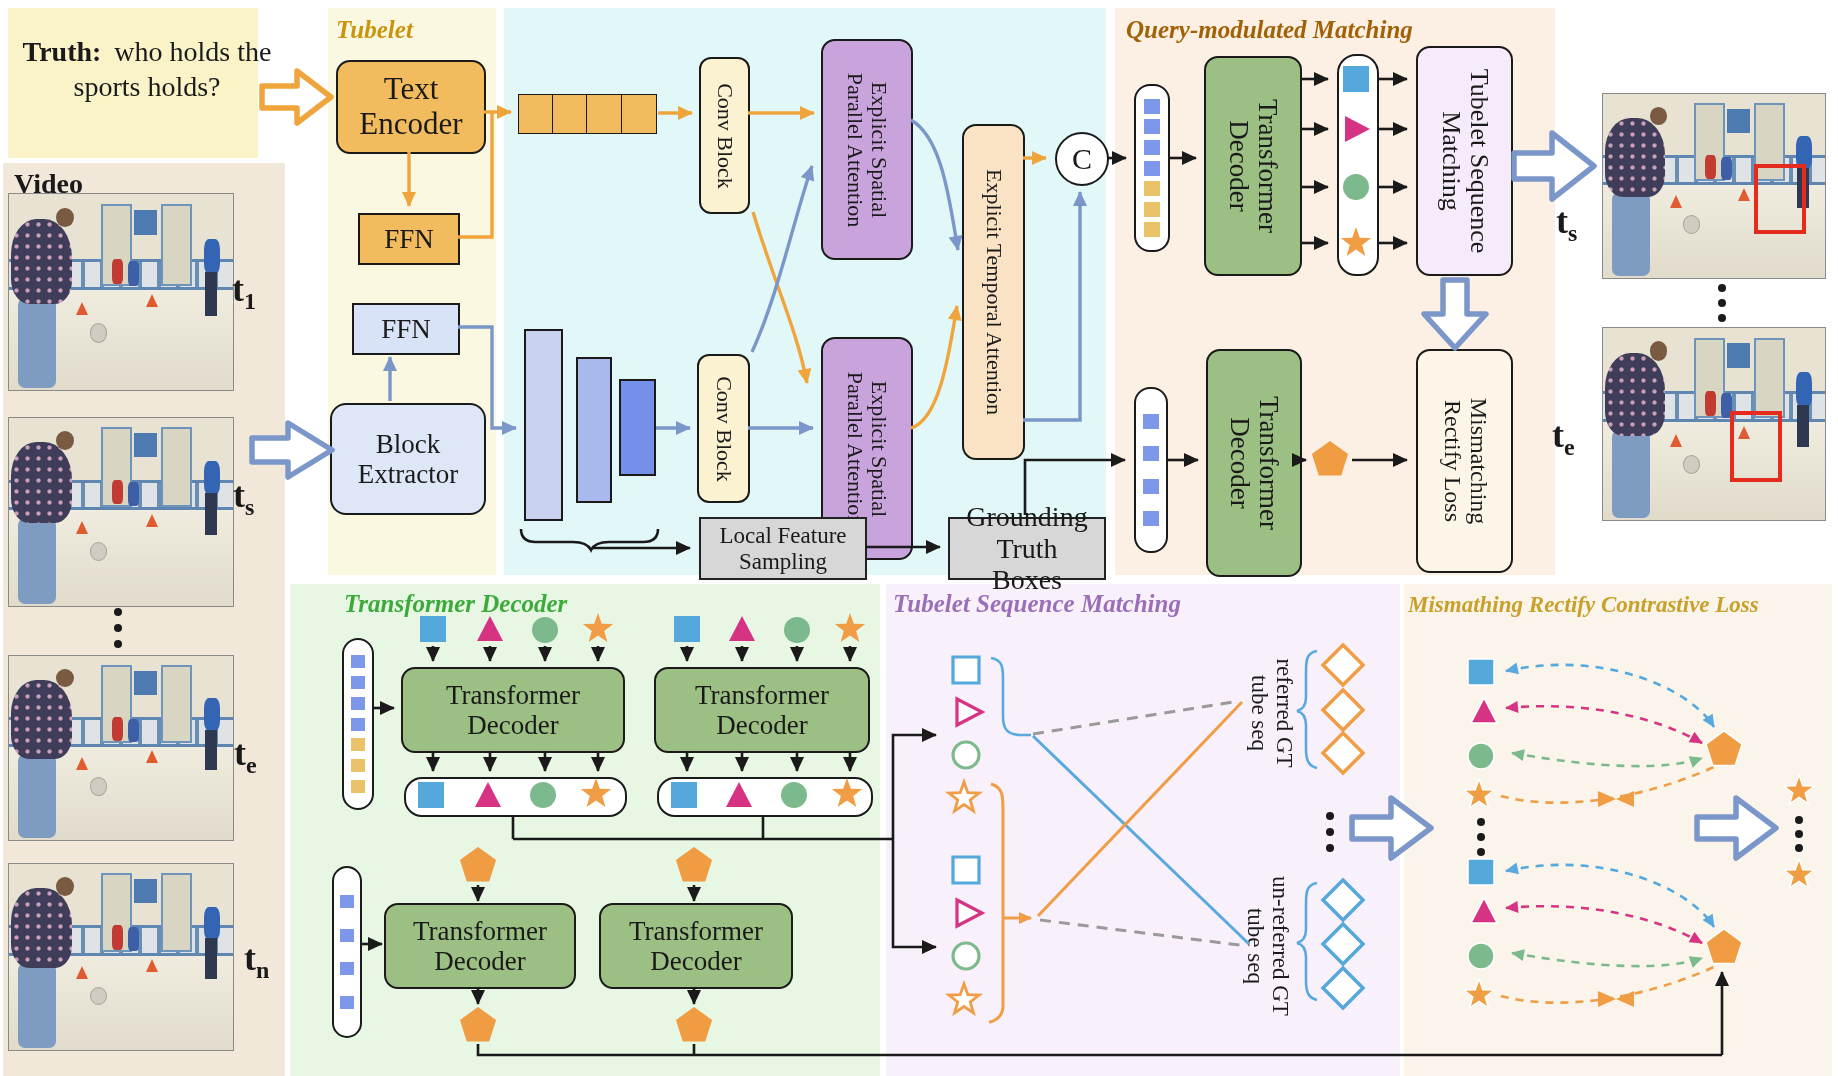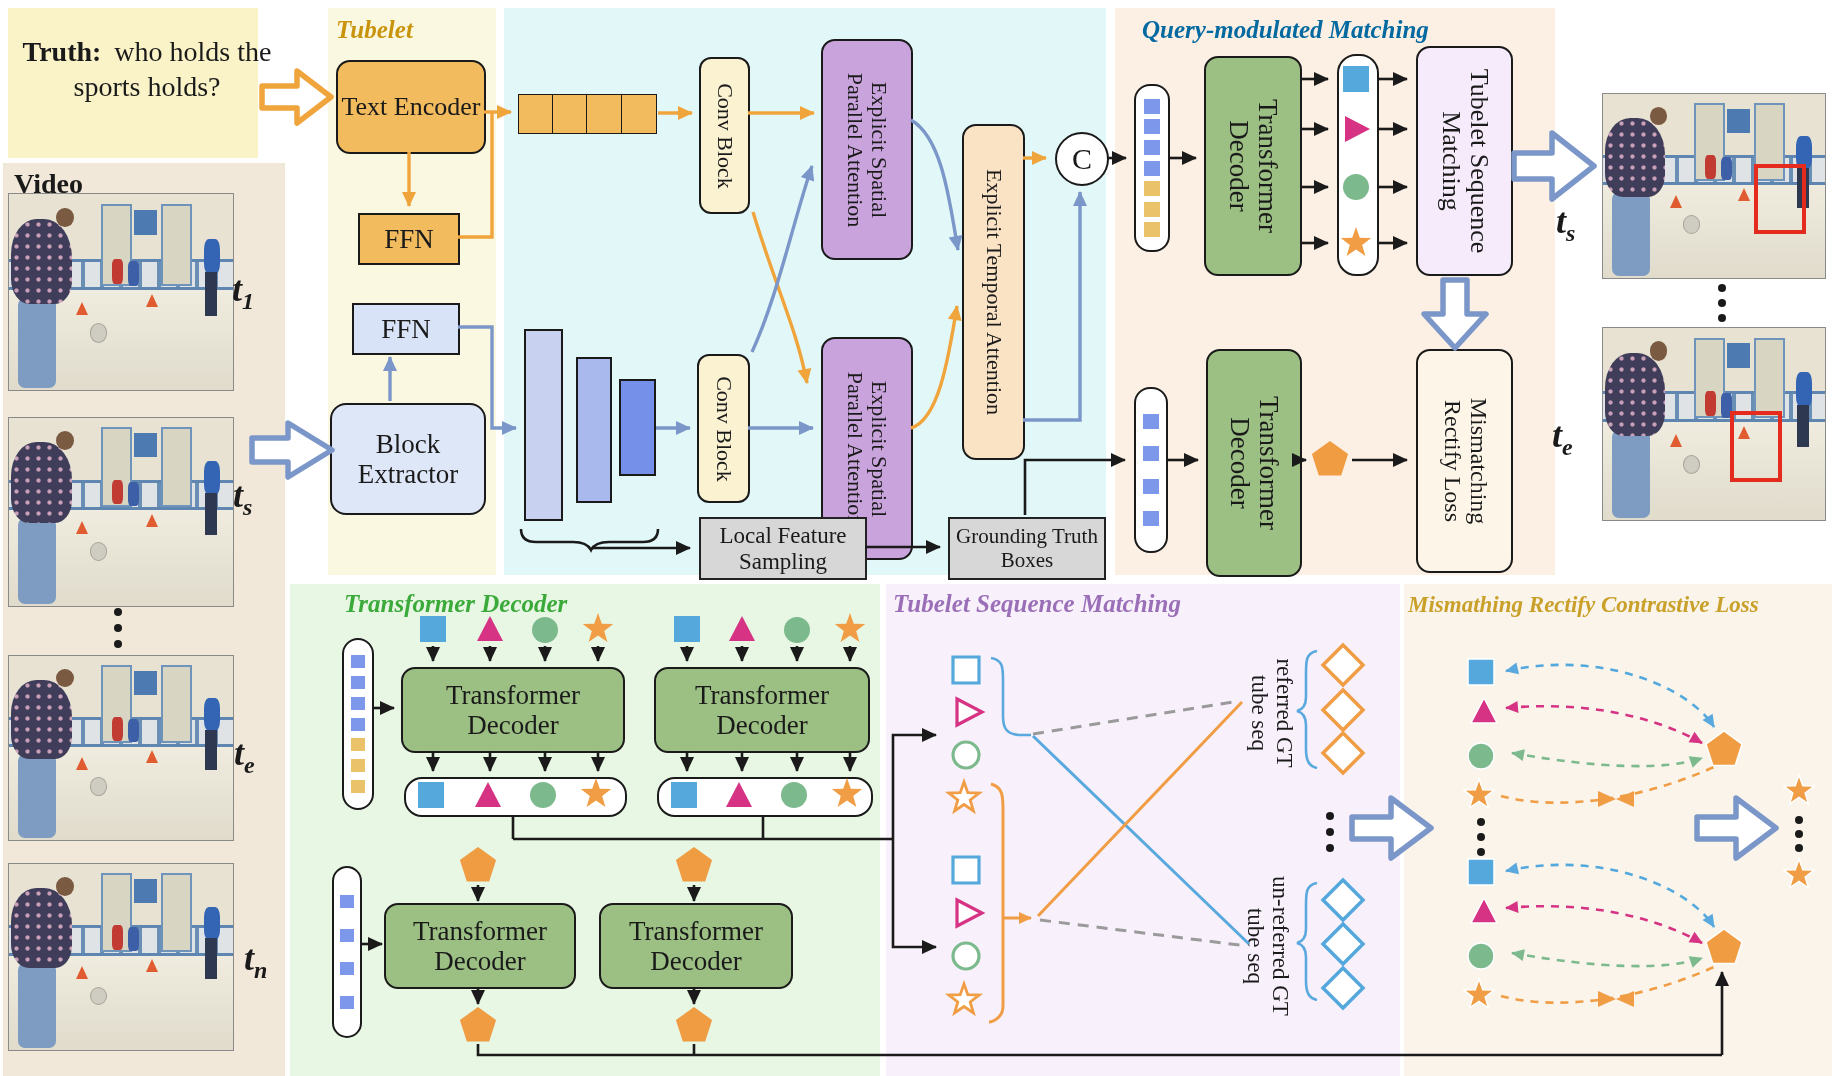--- a/index.html
+++ b/index.html
@@ -13,21 +13,21 @@
   .vt{position:absolute;left:50%;top:50%;transform:translate(-50%,-50%) rotate(90deg);
       width:max-content;white-space:pre-line;text-align:center;line-height:1.08;}
   .htext{white-space:pre-line;}
   .pill{flex-direction:column;justify-content:space-evenly;padding:7px 0;border-radius:16px;}
   .tk{display:block;width:16px;height:15px;}
   .tk.b{background:#7D97EA;} .tk.y{background:#EAC26A;}
   .strip{position:absolute;z-index:2;display:flex;}
   .cell{width:34px;height:38px;background:#F2BC5E;border:1.8px solid #1a1a1a;margin-left:-1.8px;}
   .cell:first-child{margin-left:0;}
   .bar{position:absolute;z-index:2;border:2px solid #1a1a1a;}
-  .tl{position:absolute;z-index:4;font-style:italic;font-weight:700;font-size:36px;}
+  .tl{position:absolute;z-index:4;font-weight:700;font-size:36px;}
   .tl sub{font-size:24px;}
   .query{font-size:28px;line-height:1.25;padding:12px 14px;text-align:center;}
   .gym{position:absolute;z-index:1;overflow:hidden;background:#EAE6D8;border:1px solid #8a8a8a;}
   .gwall{position:absolute;left:0;right:0;top:0;height:48%;background:#E7E2D2;}
   .grail{position:absolute;left:0;right:0;top:33%;height:13%;
          background:repeating-linear-gradient(90deg,#dfe3e6 0 15px,#6a8fb4 15px 19px);
          border-top:3px solid #5e86b0;border-bottom:3px solid #5e86b0;}
   .gfloor{position:absolute;left:0;right:0;top:46%;bottom:0;
           background:linear-gradient(#F0EDE0,#E0DBCB),
           repeating-linear-gradient(90deg,transparent 0 27px,#d8d3c3 27px 28px);}
@@ -67,21 +67,21 @@
   <div class="sectbg" style="left:8px;top:8px;width:250px;height:150px;background:#FAF3C8;"></div>
   <div class="sectbg" style="left:3px;top:163px;width:282px;height:913px;background:#F1E8DA;"></div>
   <div class="sectbg" style="left:328px;top:8px;width:168px;height:567px;background:#FBF8E2;"></div>
   <div class="sectbg" style="left:504px;top:8px;width:602px;height:567px;background:#E2F8F8;"></div>
   <div class="sectbg" style="left:1115px;top:8px;width:440px;height:567px;background:#FCEFE3;"></div>
   <div class="sectbg" style="left:290px;top:584px;width:590px;height:492px;background:#E7F7E3;"></div>
   <div class="sectbg" style="left:886px;top:584px;width:514px;height:492px;background:#F8F1FB;"></div>
   <div class="sectbg" style="left:1404px;top:584px;width:428px;height:492px;background:#FAF4EA;"></div>
 
   <div class="sect-title" style="left:336px;top:16px;color:#C9940B;">Tubelet</div>
-  <div class="sect-title" style="left:1126px;top:16px;color:#0369a1;margin-left:16px;">Query-modulated Matching</div>
+  <div class="sect-title" style="left:1126px;top:16px;color:#a16207;">Query-modulated Matching</div>
   <div class="sect-title" style="left:344px;top:590px;color:#3BAA3B;">Transformer Decoder</div>
   <div class="sect-title" style="left:893px;top:590px;color:#9B6FB8;">Tubelet Sequence Matching</div>
   <div class="sect-title" style="left:1408px;top:592px;color:#C9A02A;font-size:23px;">Mismathing Rectify Contrastive Loss</div>
 
   <div class="abs query" style="left:8px;top:22px;width:250px;z-index:2;">
     <b>Truth:</b>
     <span style="margin-left:6px;">who holds the sports holds?</span>
   </div>
   <div class="abs" style="left:14px;top:168px;z-index:2;font-weight:700;font-size:28px;">Video</div>
 
@@ -156,21 +156,21 @@
   <div class="gwoman-legs"></div>
       <div class="gwoman-torso"></div>
       <div class="gwoman-head"></div>
 </div>
 
   <span class="tl" style="left:232px;top:268px;"><span>t</span><sub>1</sub></span>
   <span class="tl" style="left:233px;top:474px;"><span>t</span><sub>s</sub></span>
   <span class="tl" style="left:234px;top:732px;"><span>t</span><sub>e</sub></span>
   <span class="tl" style="left:234px;top:937px;margin-left:10px;"><span>t</span><sub>n</sub></span>
 
-  <div class="bx" style="left:336px;top:60px;width:146px;height:90px;border-radius:14px;background:#F2BC5E;font-size:26px;">Text Encoder</div>
+  <div class="bx" style="left:336px;top:60px;width:146px;height:90px;border-radius:14px;background:#F2BC5E;font-size:31px;">Text Encoder</div>
   <div class="bx" style="left:358px;top:213px;width:98px;height:48px;background:#F2BC5E;font-size:27px;">FFN</div>
   <div class="bx" style="left:352px;top:303px;width:104px;height:48px;background:#D9E3F7;font-size:27px;">FFN</div>
   <div class="bx" style="left:330px;top:403px;width:152px;height:108px;border-radius:16px;background:#DDE7F8;font-size:27px;">Block Extractor</div>
 
   <div class="strip" style="left:518px;top:94px;">
     <i class="cell"></i>
       <i class="cell"></i>
       <i class="cell"></i>
       <i class="cell"></i>
   </div>
@@ -190,21 +190,21 @@
   <div class="bx" style="left:821px;top:337px;width:88px;height:219px;border-radius:14px;background:#C9A3DC;">
       <span class="vt" style="font-size:22px;">Explicit Spatial
 Parallel Attention</span>
     </div>
   <div class="bx" style="left:962px;top:124px;width:59px;height:332px;border-radius:14px;background:#FAE3C4;">
       <span class="vt" style="font-size:22px;">Explicit Temporal Attention</span>
     </div>
   <div class="bx" style="left:1055px;top:132px;width:50px;height:50px;border-radius:50%;font-size:30px;">C</div>
   <div class="bx htext" style="left:699px;top:517px;width:164px;height:59px;background:#D7D7D7;border-color:#222;font-size:23px;">Local Feature
 Sampling</div>
-  <div class="bx htext" style="left:948px;top:517px;width:154px;height:59px;background:#D7D7D7;border-color:#222;font-size:21px;">Grounding Truth
+  <div class="bx htext" style="left:948px;top:517px;width:154px;height:59px;background:#D7D7D7;border-color:#222;font-size:28px;">Grounding Truth
 Boxes</div>
 
   <div class="bx pill" style="left:1134px;top:84px;width:32px;height:150px;">
     <i class="tk b"></i>
       <i class="tk b"></i>
       <i class="tk b"></i>
       <i class="tk b"></i>
       <i class="tk y"></i>
       <i class="tk y"></i>
       <i class="tk y"></i>

